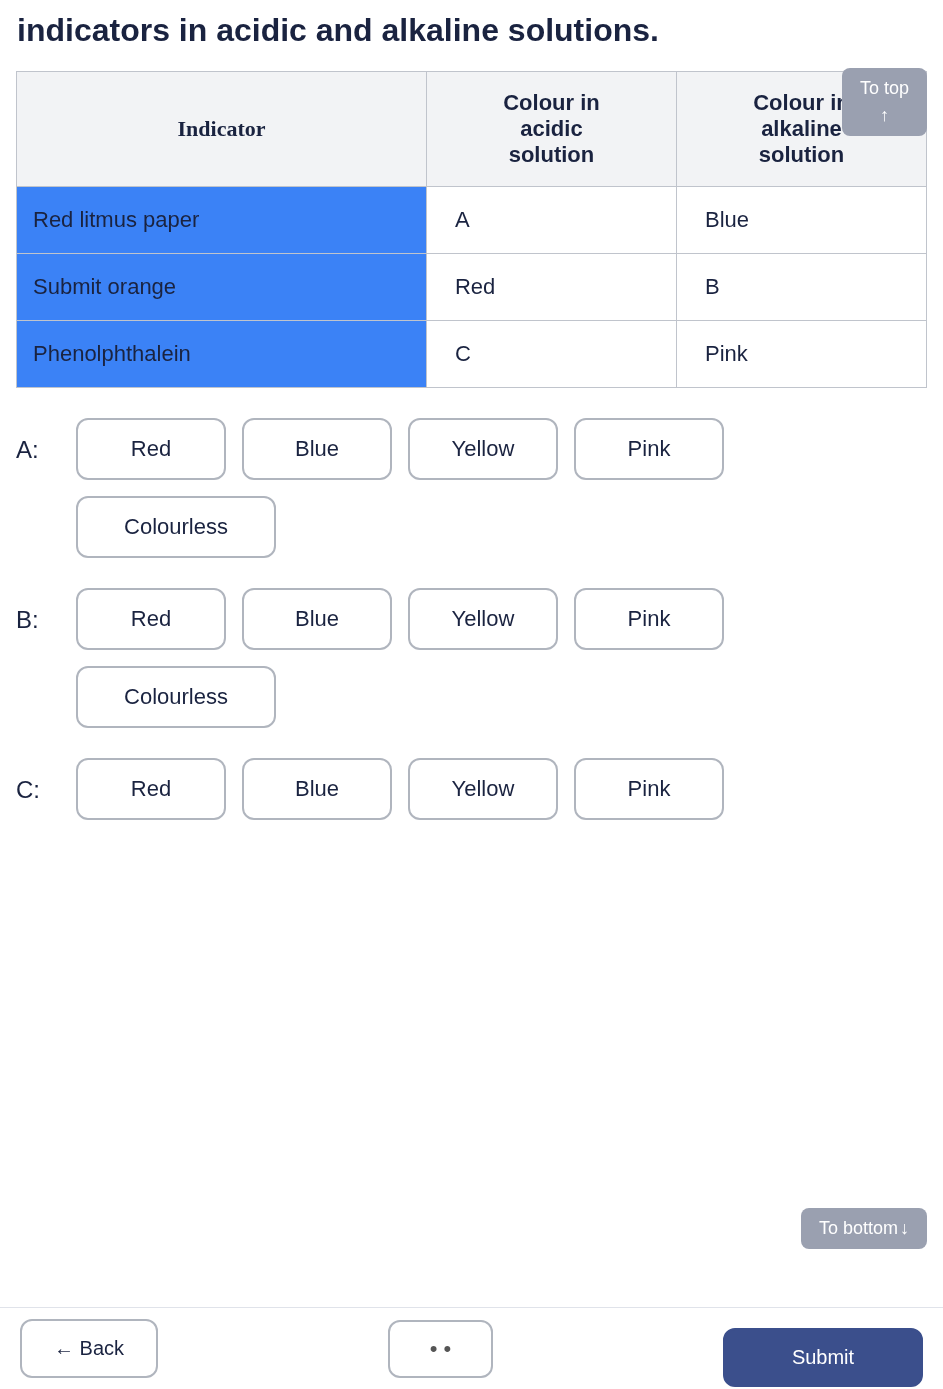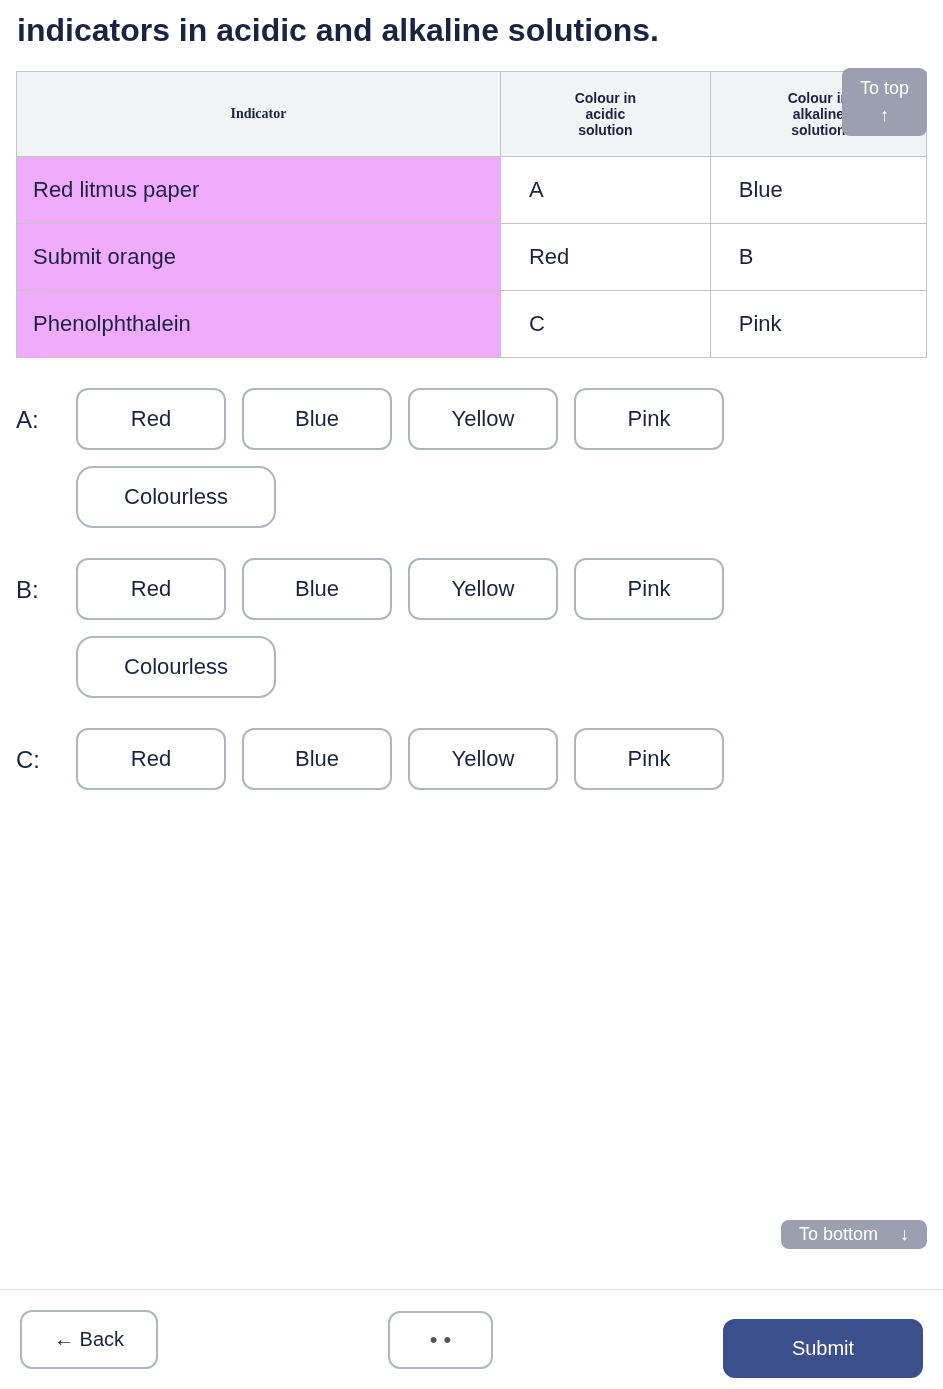--- a/index.html
+++ b/index.html
@@ -41,84 +41,83 @@
 
     
     .to-bottom-btn {
       position: absolute;
       bottom: 140px;
       right: 16px;
       background: #9aa0b0;
       color: #fff;
       border: none;
       border-radius: 8px;
-      padding: 4px 18px;
+      padding: 10px 18px;
       font-size: 18px;
       cursor: pointer;
       display: flex;
       align-items: center;
-      gap: 22px;
+      gap: 2px;
       z-index: 10;
     }
 
     
     .table-wrapper {
       padding: 0 16px;
       margin-top: 10px;
     }
     table {
       width: 100%;
       border-collapse: collapse;
       border: 1.5px solid #c0c4cc;
       background: #f2f3f5;
     }
     thead tr th {
       border: 1.5px solid #c0c4cc;
       padding: 18px 12px;
       text-align: center;
-      font-size: 14px;
+      font-size: 22px;
       font-weight: 700;
       color: #1a2340;
       vertical-align: middle;
       background: #f2f3f5;
     }
     thead tr th:first-child {
       text-align: center;
       font-family: Liberation Serif, serif;
     }
     tbody tr td {
       border: 1.5px solid #c0c4cc;
       padding: 20px 16px;
       font-size: 22px;
       color: #1a2340;
       vertical-align: middle;
       background: #fff;
     }
     tbody tr td:first-child {
-      background: #f0abfc;
+      background: #3b82f6;
       font-weight: 400;
     }
     tbody tr td:not(:first-child) {
       text-align: left;
       padding-left: 28px;
     }
     .option-btn {
       background: #fff;
       border: 2px solid #b0b5be;
       border-radius: 12px;
       padding: 16px 32px;
       font-size: 22px;
       color: #1a2340;
       cursor: pointer;
       min-width: 150px;
       text-align: center;
     }
     .option-btn.wide {
       min-width: 200px;
-      border-radius: 17px;
     }
 
     
     .answer-row {
       display: flex;
       align-items: flex-start;
       margin-bottom: 30px;
       padding: 0 16px;
     }
     .answer-row-label {
@@ -134,21 +133,21 @@
       gap: 16px;
       flex: 1;
     }
 
     
     .bottom-nav {
       position: absolute;
       bottom: 0;
       left: 0;
       right: 0;
-      height: 100px;
+      height: 82px;
       display: flex;
       align-items: center;
       justify-content: space-between;
       padding: 0 20px;
       background: #fff;
       border-top: 1px solid #e0e3ea;
     }
     .nav-btn {
       background: #fff;
       border: 2px solid #b0b5be;

